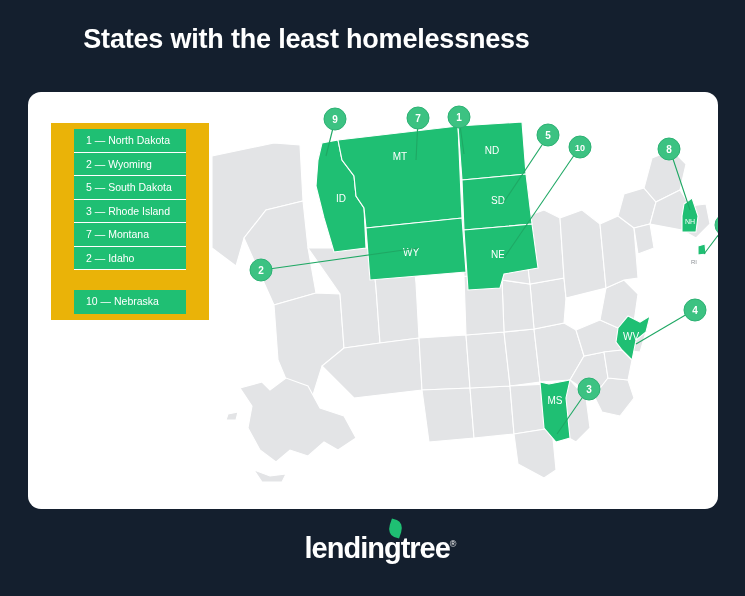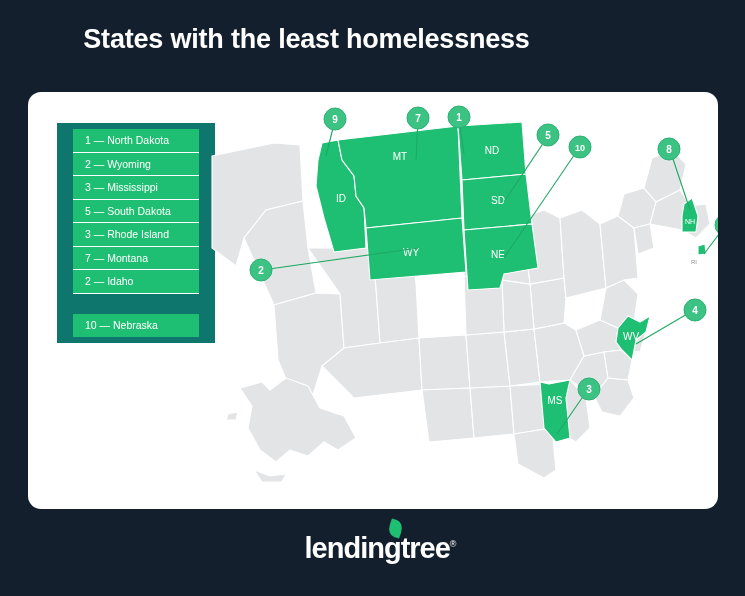--- a/index.html
+++ b/index.html
@@ -26,24 +26,24 @@
     position:absolute;
     left:28px; top:92px;
     width:690px; height:417px;
     background:#ffffff;
     border-radius:13px;
   }
 
   
   .legend-box {
     position:absolute;
-    left:29px; top:31px;
+    left:23px; top:31px;
     width:158px;
-    background:#0f766e;
-    padding:6px 16px;
+    background:#eab308;
+    padding:6px 23px;
   }
   .legend-item {
     background:#1fbf73;
     color:#ffffff;
     font-size:10.5px;
     height:23.5px;
     line-height:23.5px;
     padding-left:12px;
     border-bottom:1.5px solid #ffffff;
     white-space:nowrap;
@@ -90,21 +90,20 @@
 </head>
 <body>
 
 <div class="title">States with the least homelessness</div>
 
 <div class="card">
 
   <div class="legend-box">
     <div class="legend-item">1 — North Dakota</div>
     <div class="legend-item">2 — Wyoming</div>
-    <div class="legend-item">3 — Mississippi</div>
     <div class="legend-item">5 — South Dakota</div>
     <div class="legend-item">3 — Rhode Island</div>
     <div class="legend-item">7 — Montana</div>
     <div class="legend-item">2 — Idaho</div>
     <div class="legend-item">10 — Nebraska</div>
   </div>
 
   <div class="map-wrap">
     <svg viewBox="0 0 514 405" xmlns="http://www.w3.org/2000/svg">
 

